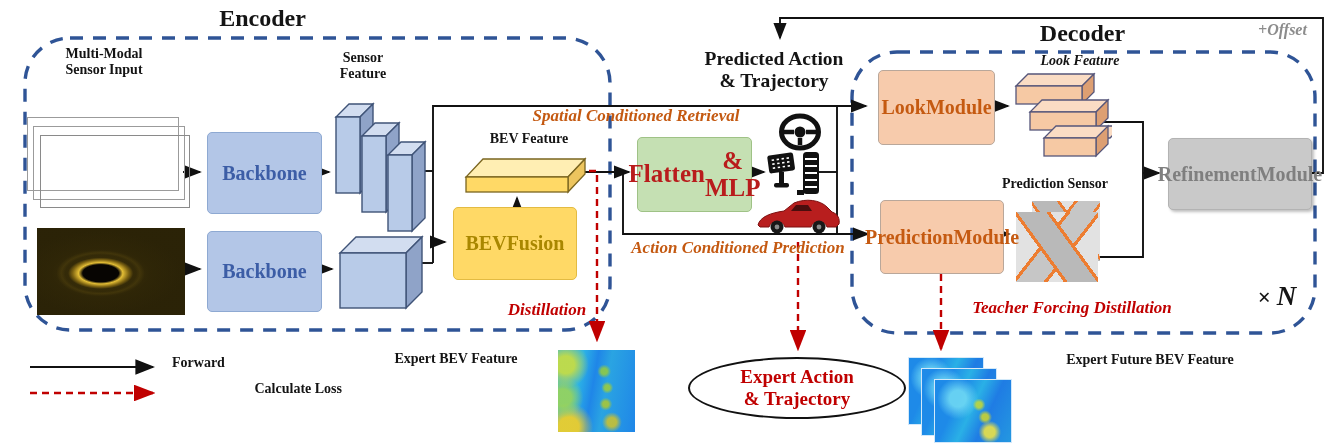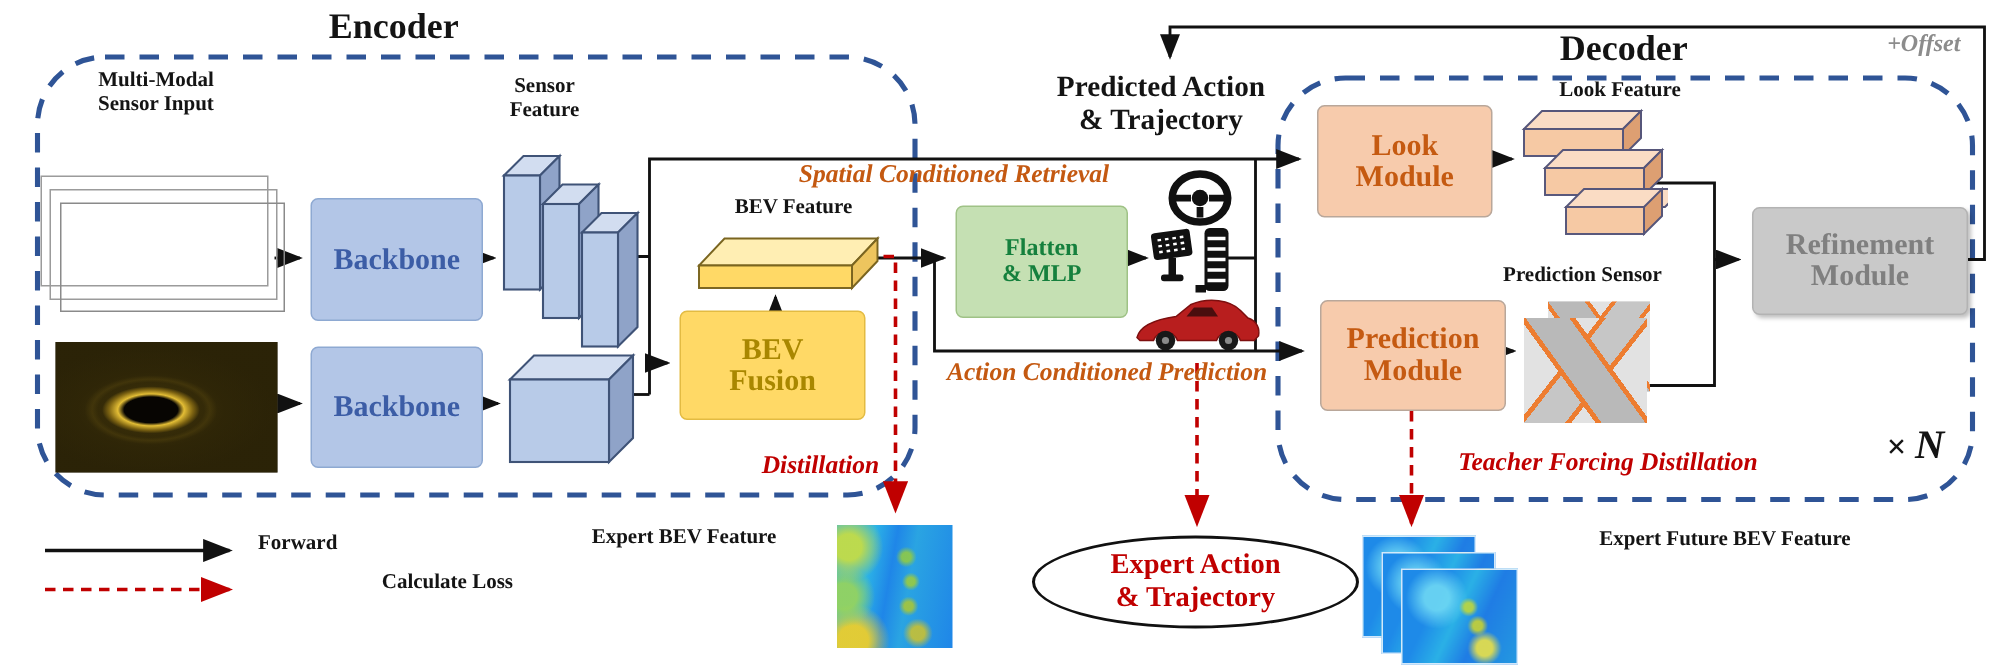--- a/index.html
+++ b/index.html
@@ -1,24 +1,24 @@
 <!DOCTYPE html>
 <html><head>
 <meta charset="utf-8">
 <style>
   html,body{margin:0;padding:0;background:#ffffff;}
   #stage{position:relative;width:1336px;height:445px;background:#ffffff;overflow:hidden;
          font-family:"Liberation Serif",serif;}
   svg.layer{position:absolute;left:0;top:0;z-index:1;}
   .shape{position:absolute;z-index:2;}
-  .box{position:absolute;z-index:3;display:flex;flex-direction:column;align-items:center;
+  .box{position:absolute;z-index:3;display:flex;flex-direction:row;align-items:center;
        justify-content:center;font-weight:bold;text-align:center;border-radius:5px;line-height:1.05;}
   .box-blue{background:#b3c6e7;border:1.5px solid #8ea9d2;color:#3c5da6;font-size:20px;justify-content:center;}
   .box-yellow{background:#ffd966;border:1.5px solid #e3bb42;color:#a98700;font-size:20px;}
-  .box-green{background:#c5e0b3;border:1.5px solid #9fc286;color:#15803d;font-size:16px;}
+  .box-green{background:#c5e0b3;border:1.5px solid #9fc286;color:#b91c1c;font-size:25px;}
   .box-orange{background:#f7cbac;border:1.5px solid #b9a79a;color:#c55a11;font-size:20px;}
   .box-gray{background:#c9c9c9;border:1.5px solid #b3b3b3;color:#7f7f7f;font-size:20px;box-shadow:2px 2px 3px rgba(0,0,0,.25);font-family:Liberation Serif, serif;}
   .lbl{position:absolute;z-index:4;font-weight:bold;color:#141414;text-align:center;line-height:1.12;}
   .t24{font-size:24px;} .t19{font-size:14px;} .t17i{font-size:17px;font-style:italic;}
   .orange{color:#c45911;} .red{color:#c00000;} .gray{color:#8c8c8c;}
   .photo{position:absolute;z-index:2;border:1px solid #8a8a8a;
     background:
       repeating-linear-gradient(90deg, rgba(225,225,225,.95) 0 7px, rgba(225,225,225,0) 7px 17px),
       linear-gradient(#c2c6c9 0 34%, #8e8c85 34% 56%, #767membership470 56% 68%, #5f5d57 68% 100%);
     background-size:100% 30%,100% 100%;background-position:0 100%,0 0;background-repeat:no-repeat;}
@@ -217,21 +217,21 @@
       <circle cx="23" cy="31" r="2.4" fill="#8a8a8a"></circle>
     <circle cx="65" cy="31" r="6.5" fill="#181818"></circle>
       <circle cx="65" cy="31" r="2.4" fill="#8a8a8a"></circle>
   </svg>
 
   <div class="box box-orange" style="left:878px;top:70px;width:115px;height:73px;">
     <div>Look</div>
     <div>Module</div>
   </div>
 
-  <div class="lbl t19" style="left:1006px;top:53px;width:148px;">Look Feature</div>
+  <div class="lbl t19" style="left:1006px;top:53px;width:148px;font-style:italic;">Look Feature</div>
 
   <svg class="shape" style="left:1012px;top:72px;" width="100" height="95">
     <g stroke="#56567a" stroke-width="1.3">
       <g>
           <polygon points="4,14 70,14 82,2 16,2" fill="#fadcc4"></polygon>
           <polygon points="70,14 82,2 82,20 70,32" fill="#dd9f72"></polygon>
           <rect x="4" y="14" width="66" height="18" fill="#f6c9a4"></rect>
         </g>
       <g>
           <polygon points="18,40 84,40 96,28 30,28" fill="#fadcc4"></polygon>

